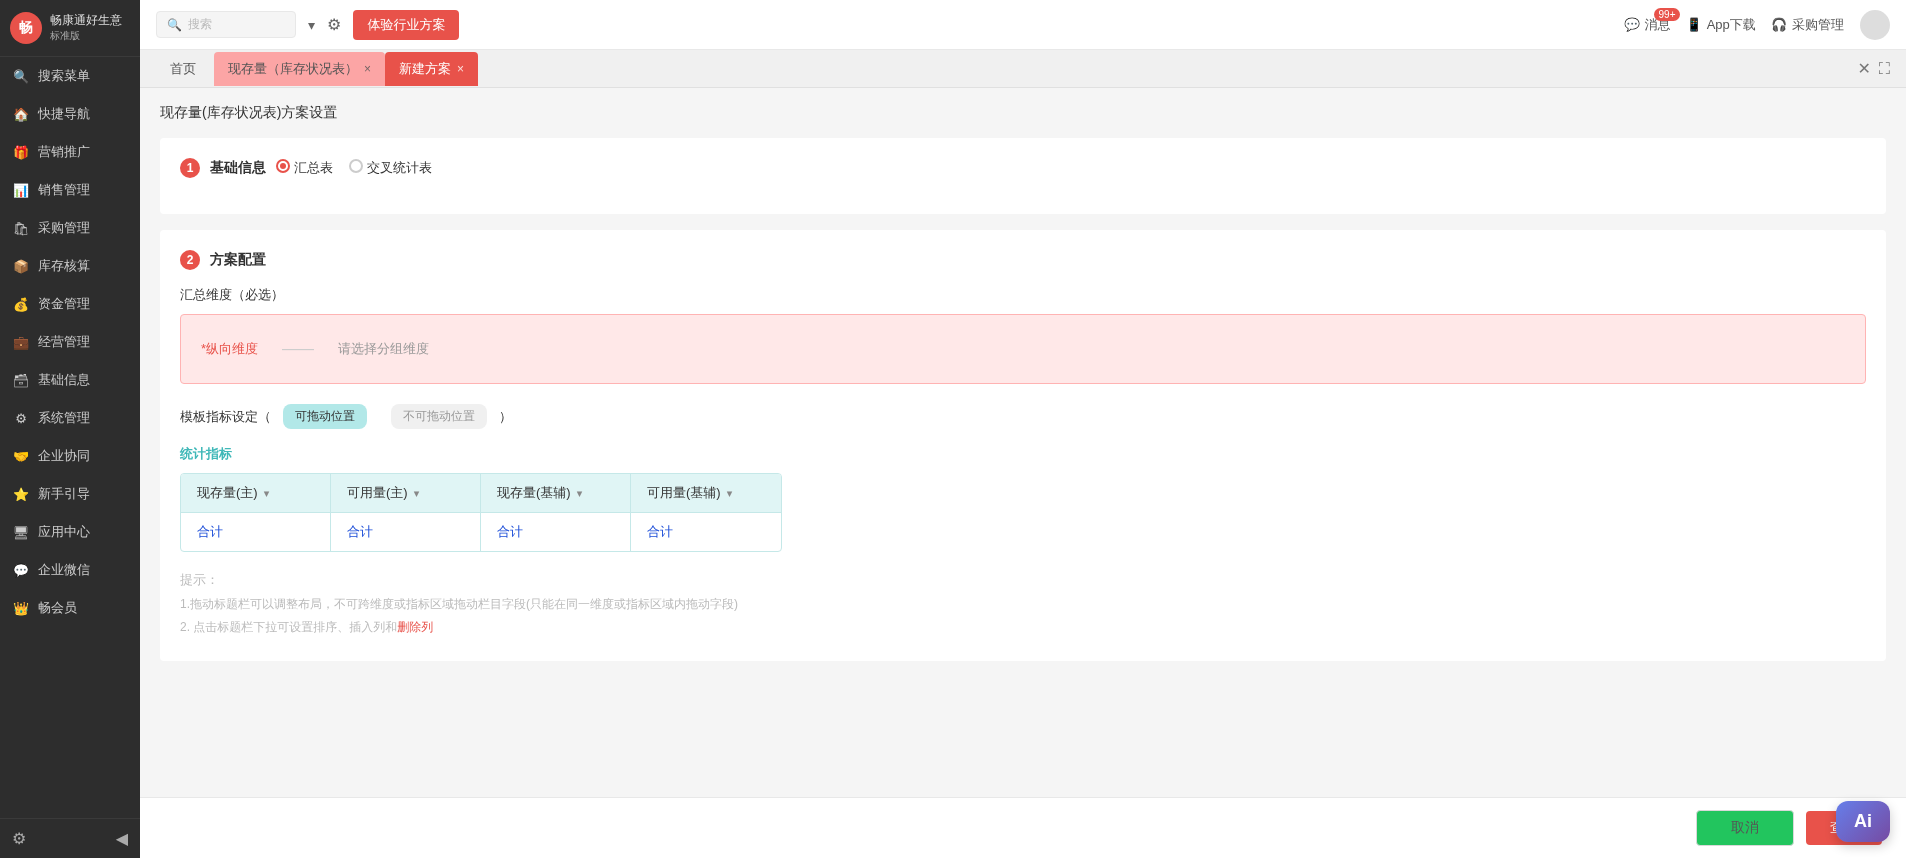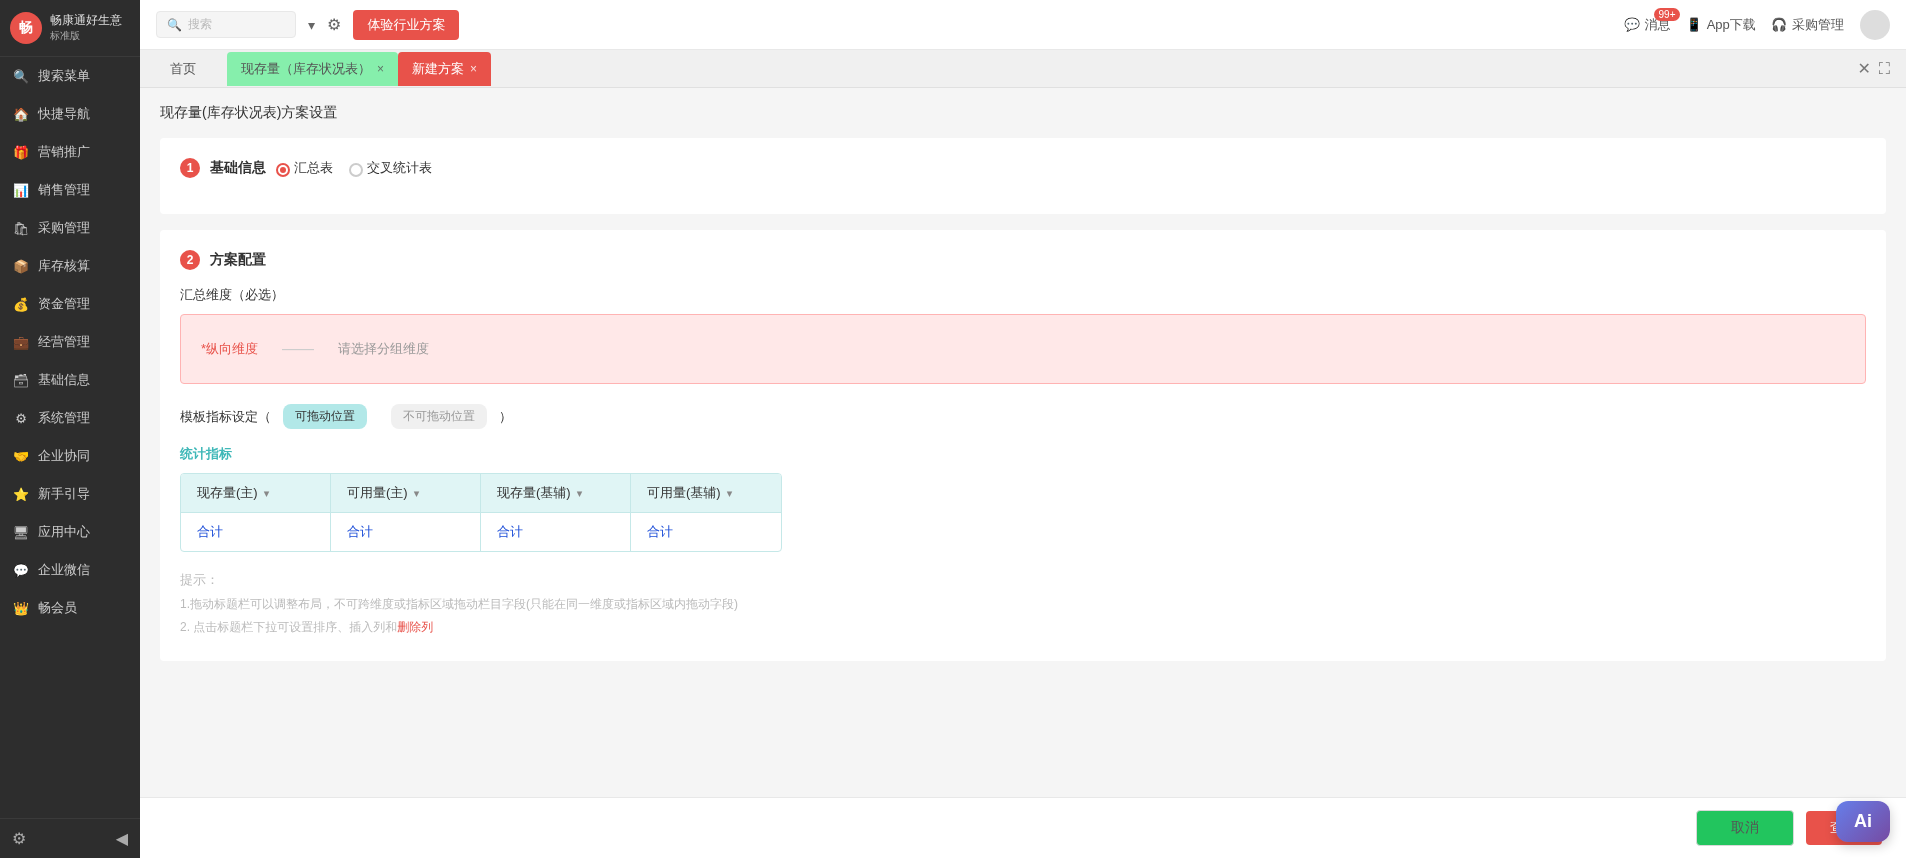--- a/index.html
+++ b/index.html
@@ -127,21 +127,21 @@
     .tab.active {
       background: #e8524a;
       color: white;
     }
     .tab-close {
       font-size: 12px;
       color: inherit;
       cursor: pointer;
       opacity: 0.8;
     }
-    .tab.inactive { background: #86efac; margin-left: 17px; }
+    .tab.inactive { background: #fca5a5; margin-left: 4px; }
 
     
     .window-controls {
       margin-left: auto;
       display: flex; align-items: center; gap: 8px;
     }
     .win-btn { cursor: pointer; color: #777; font-size: 16px; }
 
     
     .content-area {
@@ -172,21 +172,21 @@
       color: white;
       border-radius: 50%;
       display: flex; align-items: center; justify-content: center;
       font-size: 12px; font-weight: bold;
       flex-shrink: 0;
     }
     .section-title { font-size: 14px; color: #333; font-weight: bold; }
 
     
     .radio-group { display: flex; align-items: center; gap: 16px; }
-    .radio-label { display: flex; align-items: flex-end; gap: 4px; font-size: 13px; color: #333; cursor: pointer; }
+    .radio-label { display: flex; align-items: flex-start; gap: 4px; font-size: 13px; color: #333; cursor: pointer; }
     .radio-dot {
       width: 14px; height: 14px;
       border-radius: 50%;
       border: 2px solid #ccc;
       display: flex; align-items: center; justify-content: center;
     }
     .radio-dot.checked { border-color: #e8524a; }
     .radio-dot.checked::after {
       content: '';
       width: 6px; height: 6px;

